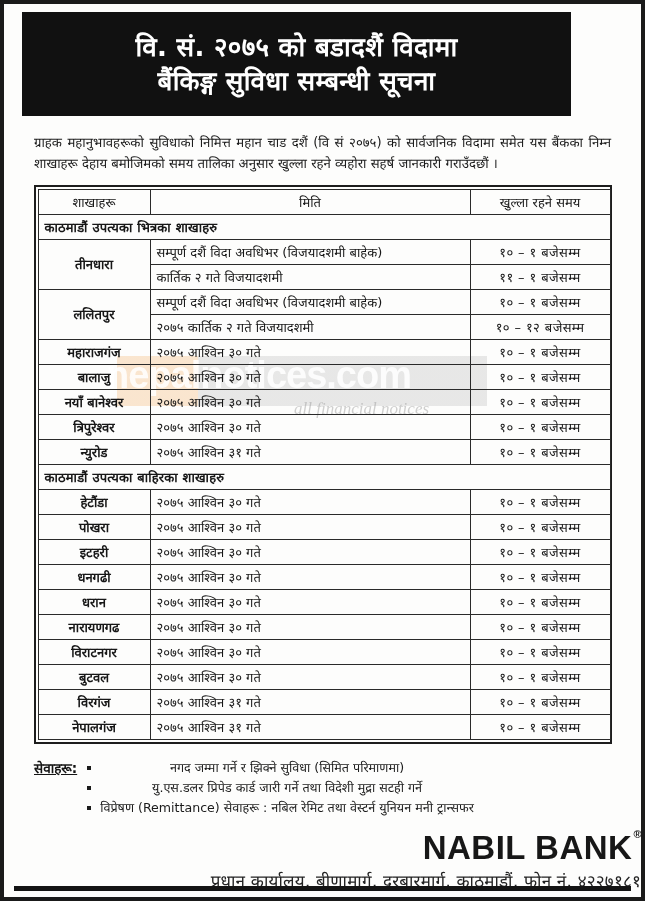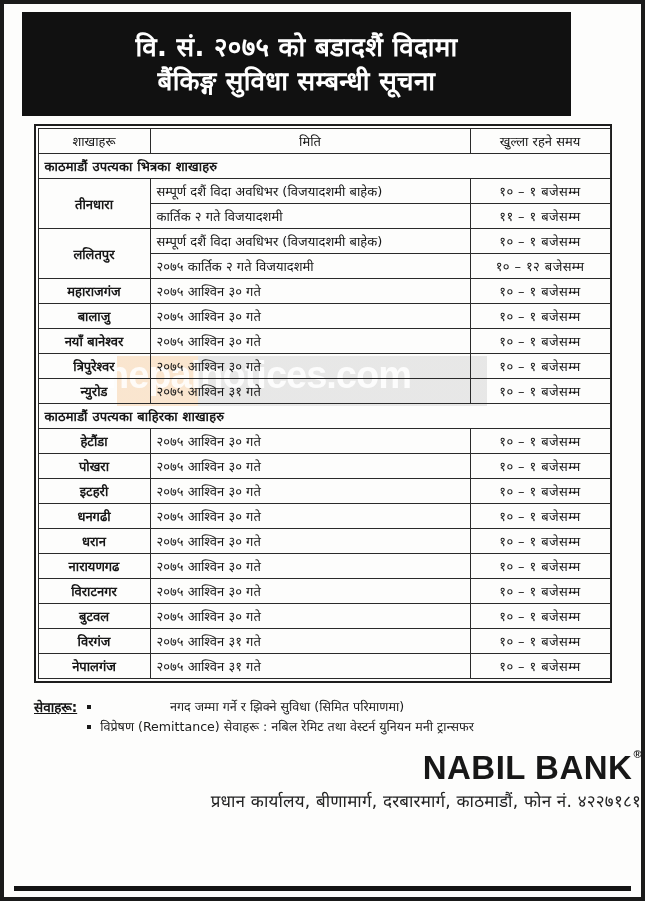--- a/index.html
+++ b/index.html
@@ -239,29 +239,31 @@
   }
 </style>
 </head>
 <body>
 
 <div class="page">
 
   <div class="watermark">
     <div class="wm-band"></div>
     <div class="wm-text">nepalnotices.com</div>
+    <div class="wm-sub">all financial notices</div>
   </div>
 
   <div class="banner">
     <div class="banner-line">वि. सं. २०७५ को बडादशैं विदामा</div>
     <div class="banner-line">बैंकिङ्ग सुविधा सम्बन्धी सूचना</div>
   </div>
 
   <div class="content">
 
+    <p class="intro">ग्राहक महानुभावहरूको सुविधाको निमित्त महान चाड दशैं (वि सं २०७५) को सार्वजनिक विदामा समेत यस बैंकका निम्न शाखाहरू देहाय बमोजिमको समय तालिका अनुसार खुल्ला रहने व्यहोरा सहर्ष जानकारी गराउँदछौं ।</p>
 
     <div class="outer-frame">
       <table class="sched">
         <colgroup>
           <col class="c-branch">
           <col class="c-date">
           <col class="c-time">
         </colgroup>
         <thead>
           <tr>
@@ -371,20 +373,21 @@
               <td class="time">१० – १ बजेसम्म</td>
             </tr>
           </tbody>
       </table>
     </div>
 
     <div class="services">
       <div class="services-label">सेवाहरू:</div>
       <ul class="services-list" id="services-list">
           <li>नगद जम्मा गर्ने र झिक्ने सुविधा (सिमित परिमाणमा)</li>
+          <li>यु.एस.डलर प्रिपेड कार्ड जारी गर्ने तथा विदेशी मुद्रा सटही गर्ने</li>
           <li>विप्रेषण (Remittance) सेवाहरू : नबिल रेमिट तथा वेस्टर्न युनियन मनी ट्रान्सफर</li>
         </ul>
     </div>
 
     <div class="footer">
       <div class="logo"><span>NABIL BANK</span><sup>®</sup></div>
       <div class="address">प्रधान कार्यालय, बीणामार्ग, दरबारमार्ग, काठमाडौं, फोन नं. ४२२७१८१</div>
     </div>
 
   </div>

